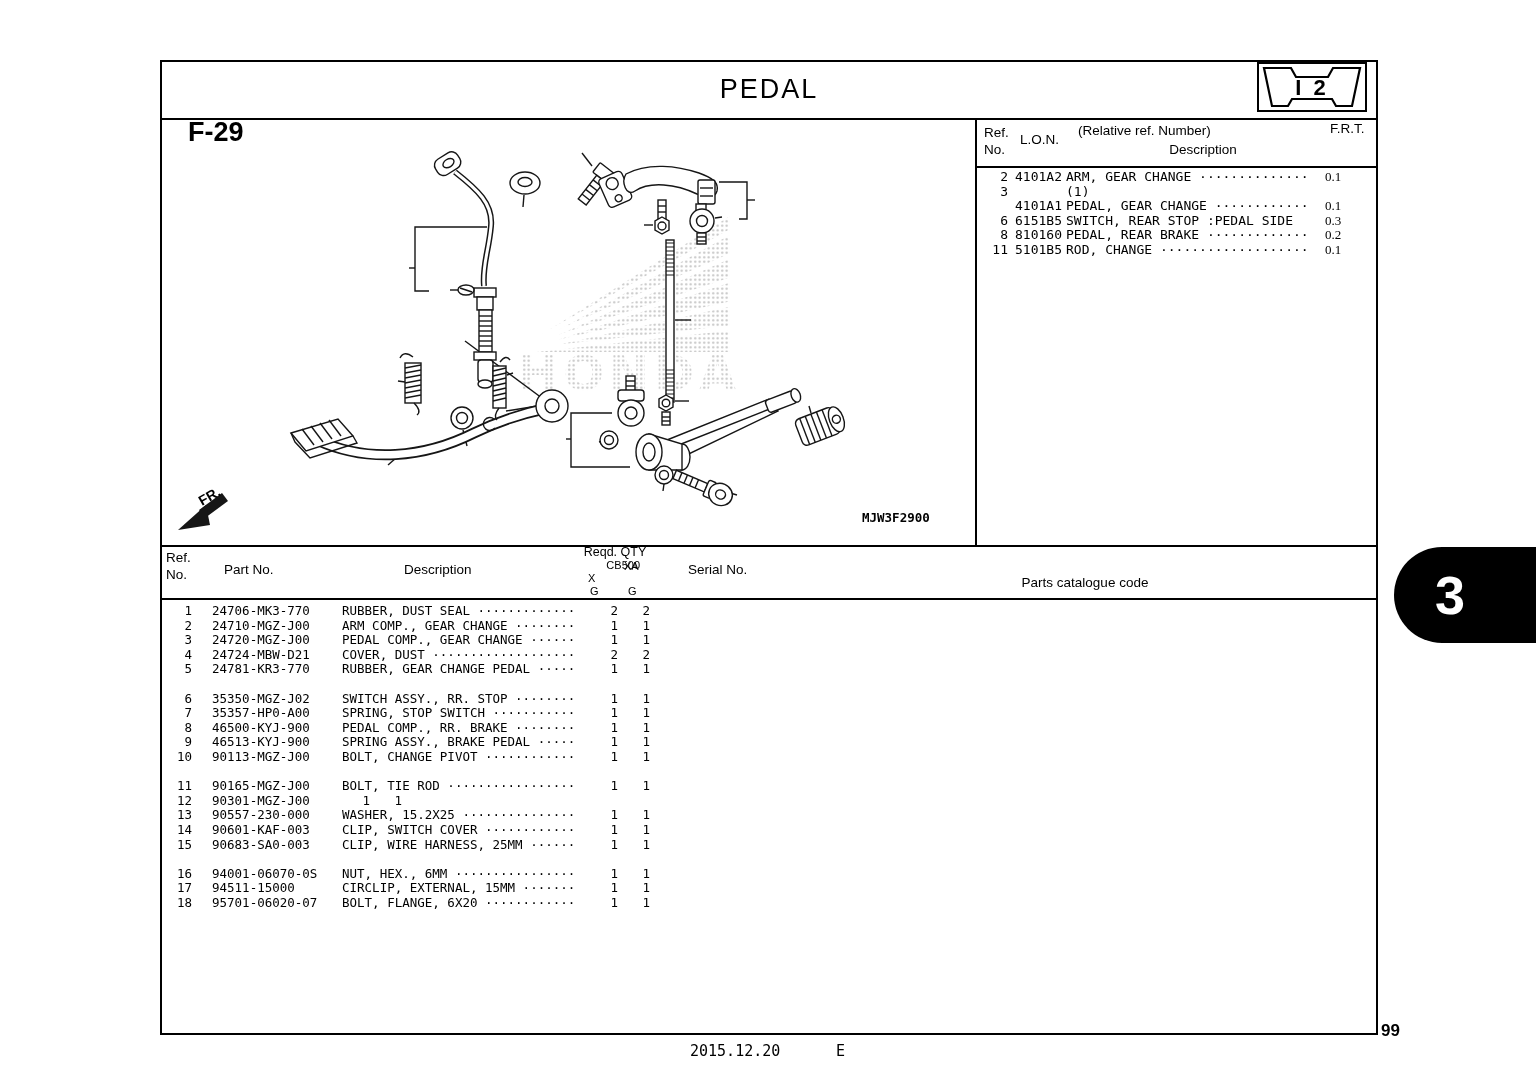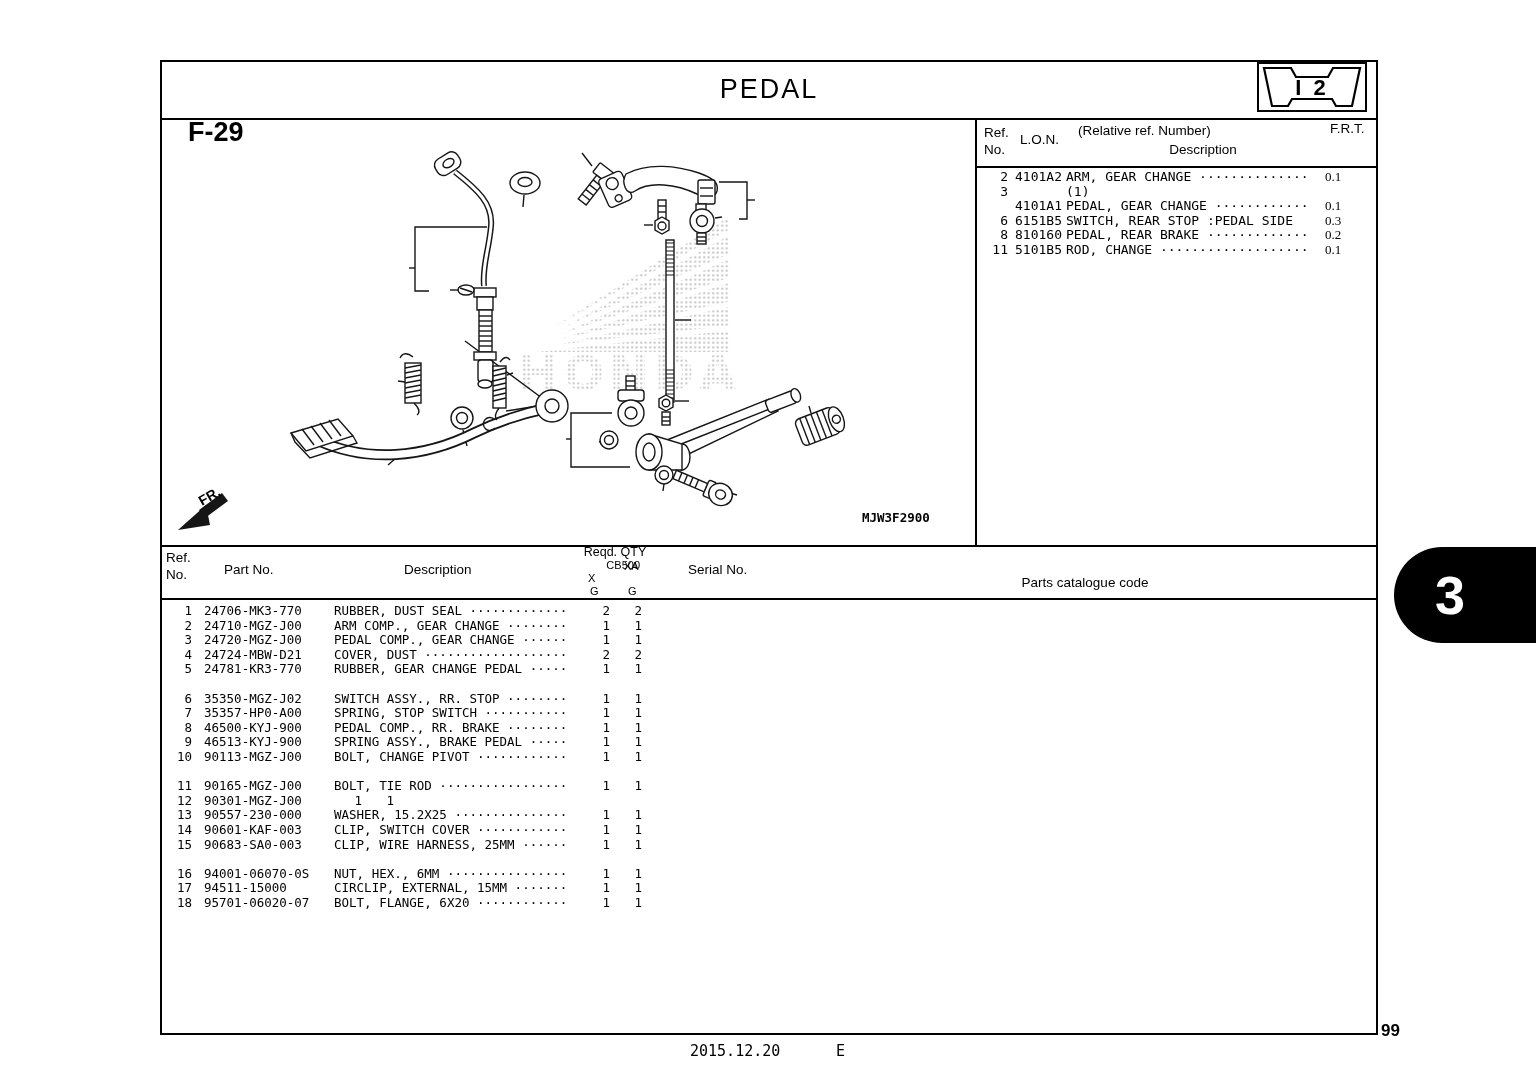--- a/index.html
+++ b/index.html
@@ -24,21 +24,21 @@
   .r-lon{width:55px;margin-left:3px;text-align:center;}
   .r-desc{width:246px;white-space:pre;}
   .r-frt{width:38px;text-align:center;margin-left:2px;font-family:Liberation Serif, serif;}
   
   .pt-hdr{font-size:13.5px;}
   .small-h{font-size:11px;}
   .pt-rows{left:170px;top:604px;font-family:"DejaVu Sans Mono",monospace;font-size:12.5px;line-height:14.6px;}
   .prow{display:flex;align-items:flex-start;}
   .prow.gap{margin-top:14.6px;}
   .p-ref{width:22px;text-align:right;}
-  .p-part{width:122px;margin-left:12px;}
+  .p-part{width:122px;margin-left:20px;}
   .p-desc{margin-left:8px;width:240px;white-space:pre;}
   .p-qx{width:36px;text-align:right;align-self:flex-end;}
   .p-qxa{width:32px;text-align:right;align-self:flex-end;}
   
   .diagram-box{left:162px;top:120px;width:813px;height:425px;}
   .diagram-box svg{position:absolute;left:0;top:0;}
   .callout{position:absolute;transform:translate(-50%,-50%);font-size:15px;font-weight:bold;
            background:#fff;padding:0 1px;line-height:1;}
   .diagcode{position:absolute;left:700px;top:390px;font-family:"DejaVu Sans Mono",monospace;
             font-size:12.5px;font-weight:bold;}

